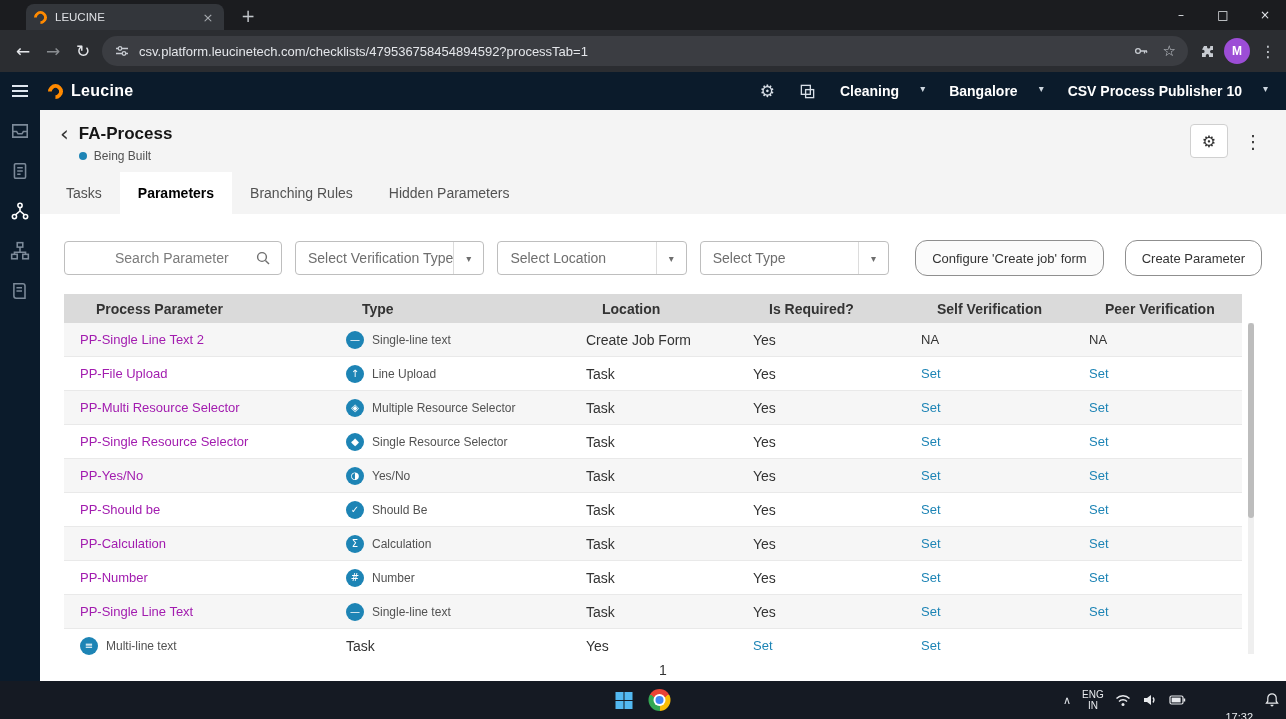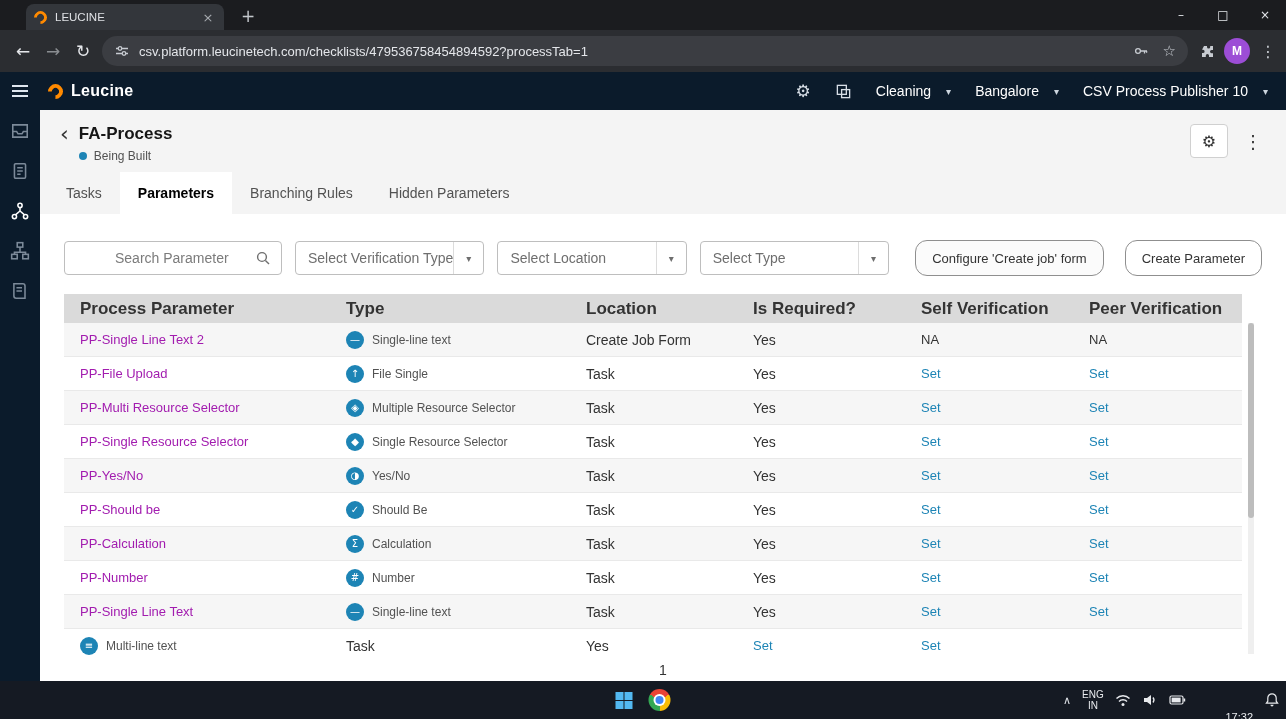--- a/index.html
+++ b/index.html
@@ -32,21 +32,21 @@
 
   
   .appbar { position:absolute; top:72px; left:0; right:0; height:38px; background:#0b1b2b; display:flex; align-items:center; color:#fff; }
   .hamburger { width:40px; display:flex; flex-direction:column; gap:3px; align-items:center; }
   .hamburger span { display:block; width:16px; height:2px; background:#dfe6ee; }
   .brand { display:flex; align-items:center; gap:8px; margin-left:8px; }
   .brand-swirl { width:15px; height:15px; border:4px solid #ff8a00; border-radius:50%; border-bottom-color:transparent; transform:rotate(45deg); }
   .brand-name { font-size:16px; font-weight:bold; letter-spacing:.3px; }
   .appbar-right { margin-left:auto; display:flex; align-items:center; gap:24px; padding-right:18px; }
   .appbar-icon { color:#d7dee6; font-size:17px; position:relative; }
-  .dd { display:flex; align-items:center; gap:15px; font-size:14px; color:#fff; }
+  .dd { display:flex; align-items:flex-start; gap:21px; font-size:14px; color:#fff;font-weight:bold; }
   .caret { font-size:10px; color:#cdd6df; }
 
   
   .sidenav { position:absolute; top:110px; bottom:38px; left:0; width:40px; background:#0b1b2b;
              display:flex; flex-direction:column; align-items:center; padding-top:11px; gap:20px; }
   .side-icon { color:#7c8a99; width:20px; height:20px; }
   .side-icon.active { color:#ffffff; }
 
   
   .main { position:absolute; left:40px; right:0; top:110px; bottom:38px; background:#f4f4f4; overflow:hidden; }
@@ -80,21 +80,21 @@
                   color:#6e6e6e; font-size:10px; border-left:1px solid #dcdcdc; }
   .f-spacer { flex:1; }
   .btn { height:36px; padding:0 16px; border-radius:12px; font-size:13px; color:#333; display:flex; align-items:center; white-space:nowrap; }
   .btn-secondary { background:#fbfbfb; border:1px solid #8f8f8f; }
   .btn-create { background:#fff; border:1px solid #8f8f8f; margin-left:8px; }
 
   
   .table-area { margin-top:18px; width:1178px; position:relative; }
   .thead,.trow { display:grid; grid-template-columns:266px 240px 167px 168px 168px 169px; }
   .thead { background:#dadada; height:29px; align-items:center; }
-  .th { font-size:17px; font-weight:bold; color:#333; padding-left:16px; white-space:nowrap; }
+  .th { font-size:14px; font-weight:bold; color:#333; padding-left:32px; white-space:nowrap; }
   .tbody { height:332px; overflow:hidden; }
   .trow { height:34px; align-items:center; border-bottom:1px solid #e9e9e9; }
   .trow:nth-child(odd) { background:#f6f6f6; }
   .trow:nth-child(even) { background:#fff; }
   .td { padding-left:16px; font-size:13px; color:#333; display:flex; align-items:center; min-width:0; }
   .param-link { color:#a21caf; font-size:13px; white-space:nowrap; cursor:pointer; }
   .ticon { width:18px; height:18px; border-radius:50%; background:#1d84b5; color:#fff; font-size:10px;
            display:inline-flex; align-items:center; justify-content:center; margin-right:8px; flex:0 0 auto;
            font-family:"DejaVu Sans",sans-serif; }
   .type-label { font-size:12px; color:#525252; white-space:nowrap; }
@@ -297,21 +297,21 @@
     <div class="td">
               <span class="vlink">NA</span>
             </div>
   </div>
           <div class="trow">
     <div class="td">
               <span class="param-link">PP-File Upload</span>
             </div>
     <div class="td">
       <span class="ticon">↑</span>
-      <span class="type-label">File Single</span>
+      <span class="type-label">Line Upload</span>
     </div>
     <div class="td loc">Task</div>
     <div class="td loc">Yes</div>
     <div class="td">
               <span class="vlink link">Set</span>
             </div>
     <div class="td">
               <span class="vlink link">Set</span>
             </div>
   </div>

